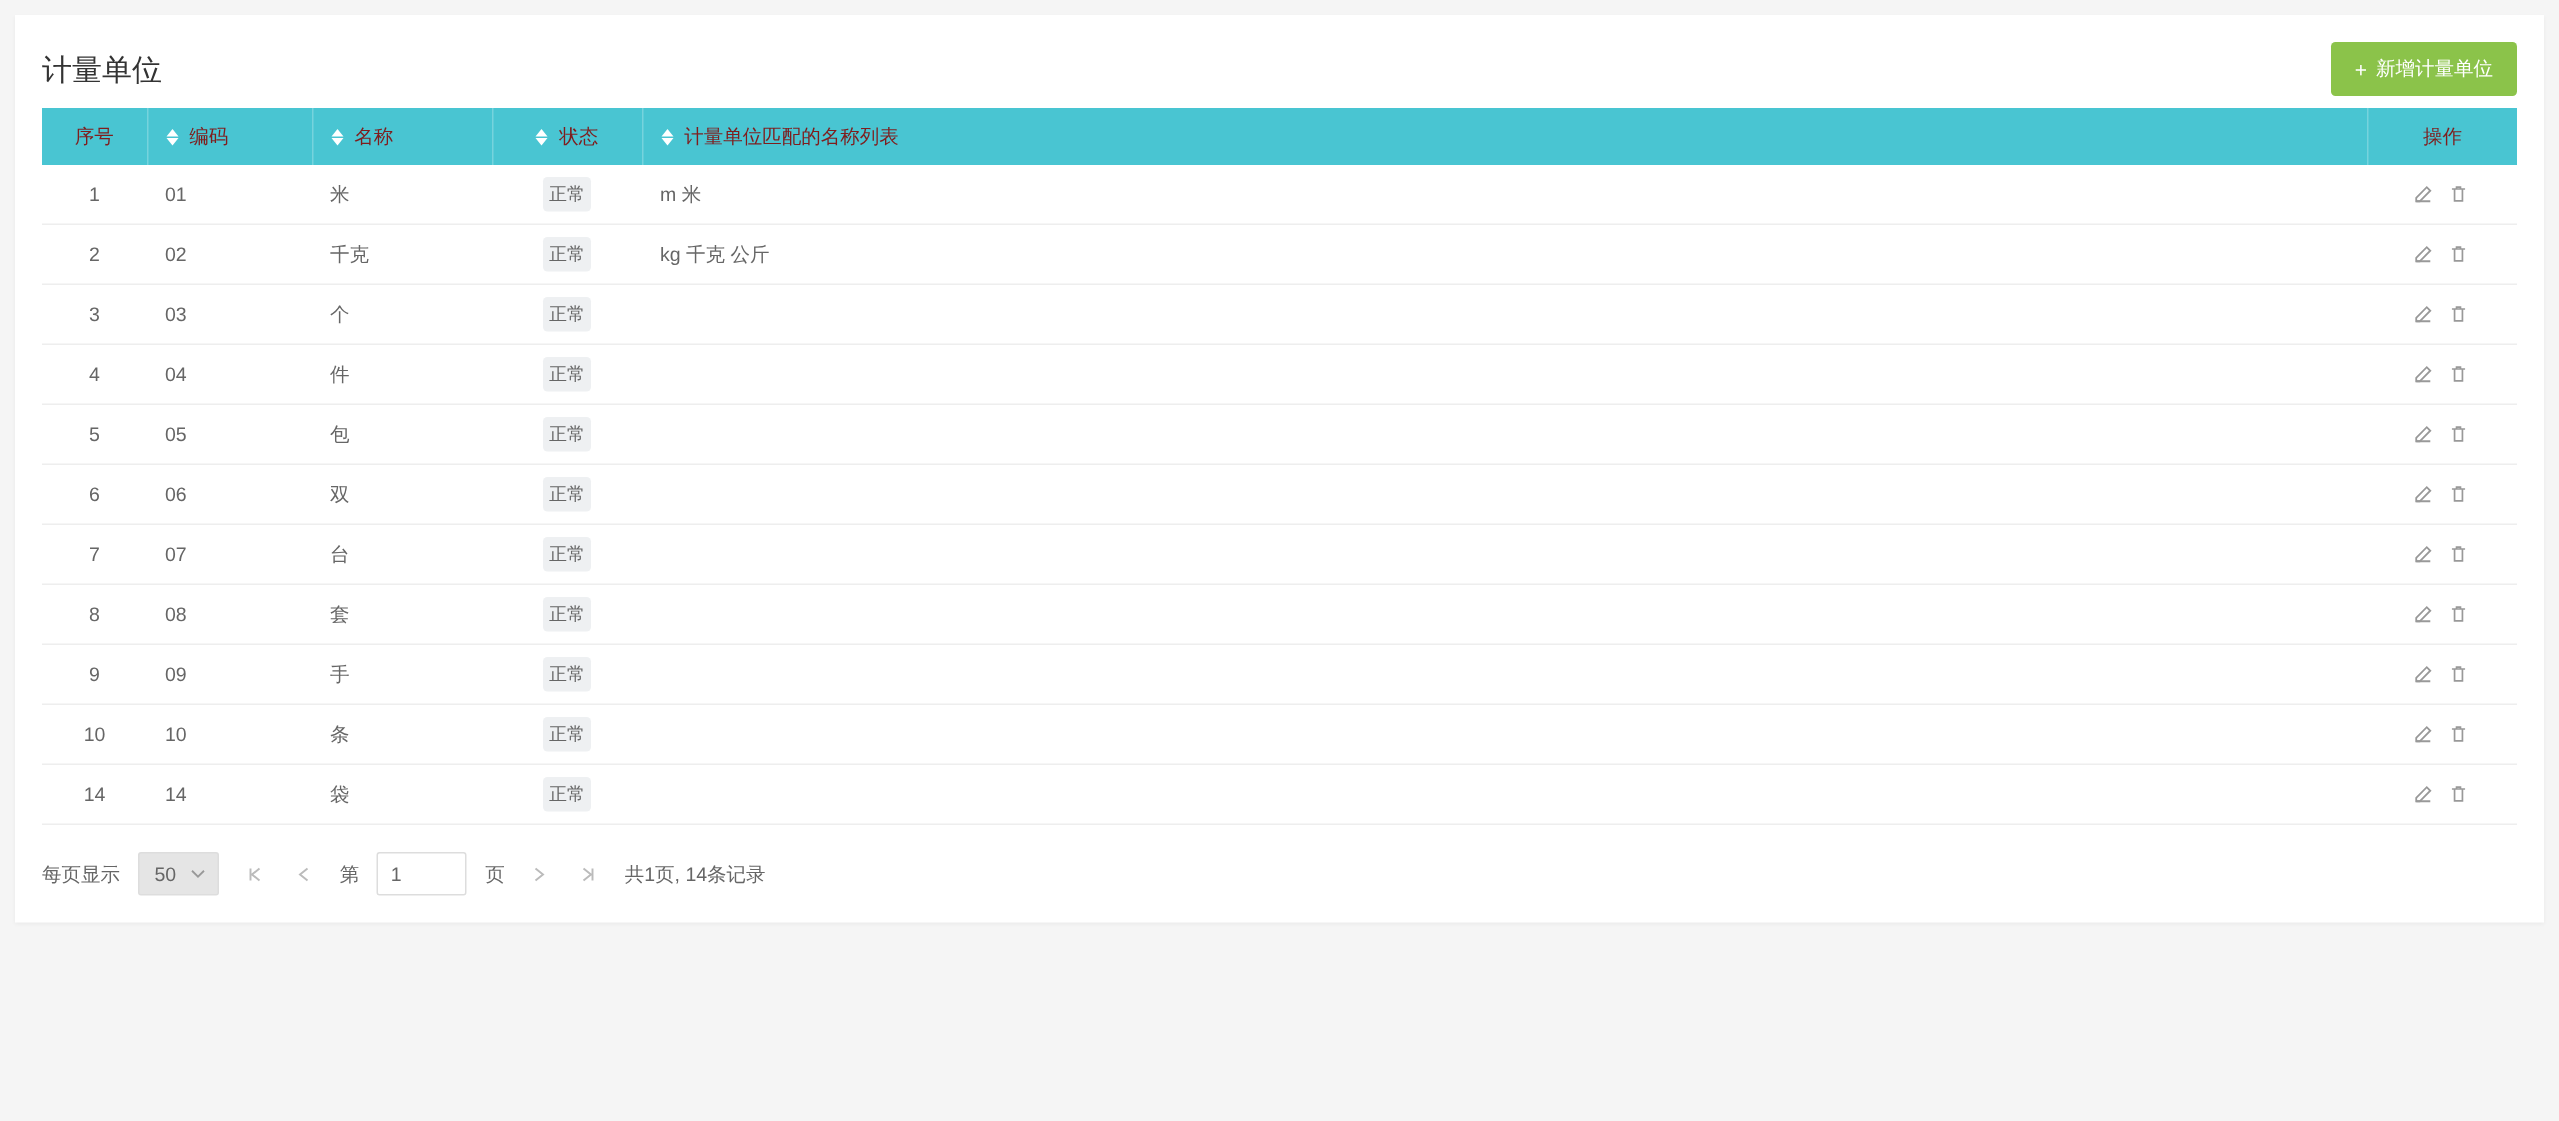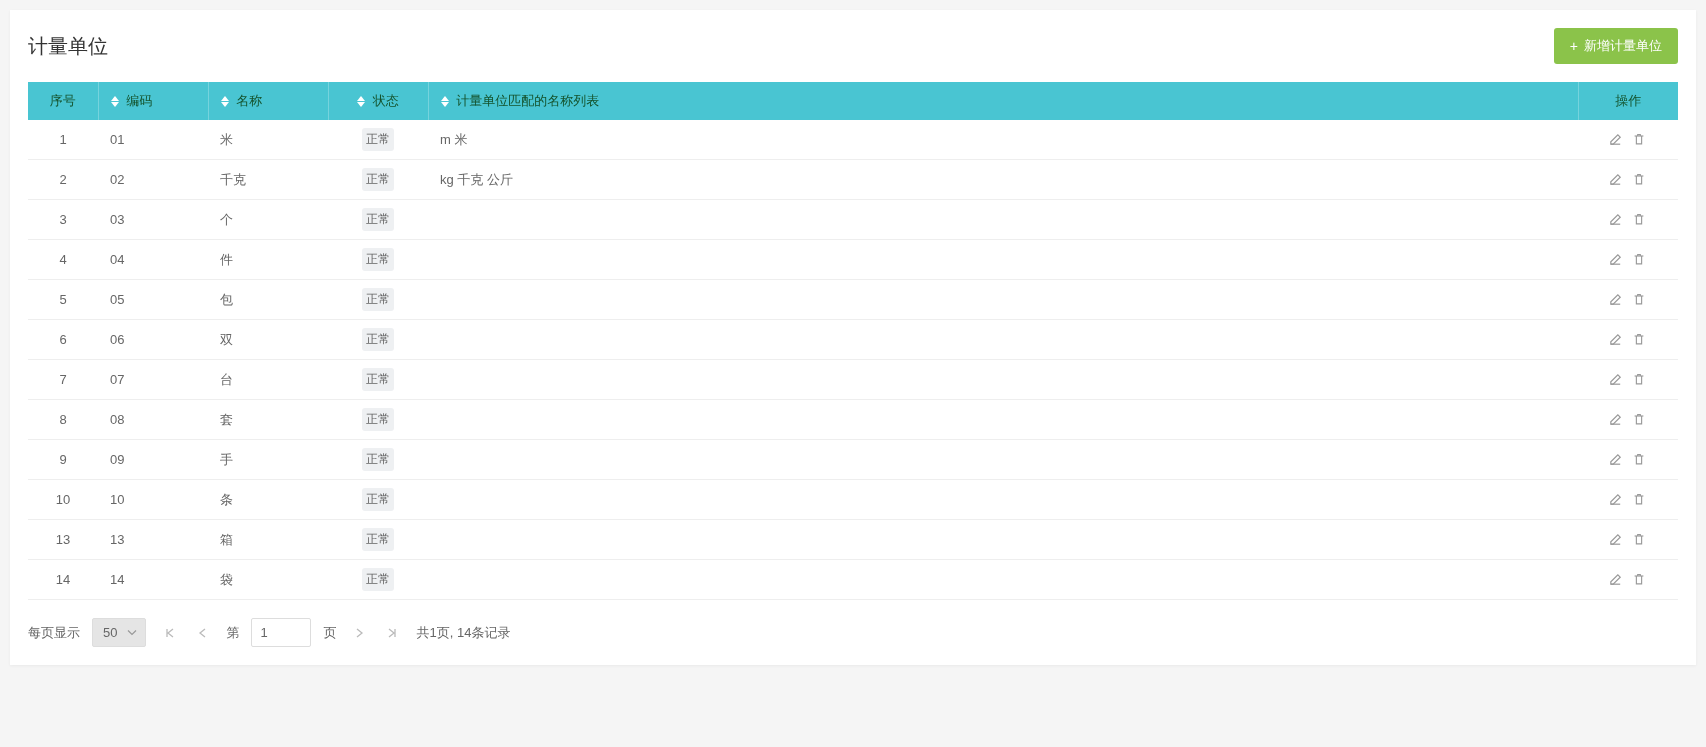--- a/index.html
+++ b/index.html
@@ -12,21 +12,21 @@
   .page {
     background: #fff;
     margin: 10px;
     padding: 18px;
     box-shadow: 0 1px 3px rgba(0,0,0,0.05);
   }
   .hdr-row {
     display: flex;
     justify-content: space-between;
     align-items: center;
-    margin-bottom: 18px;
+    margin-bottom: 8px;
   }
   .page-title {
     font-size: 20px;
     color: #333;
     font-weight: 400;
   }
   .add-btn {
     background: #8bc34a;
     color: #fff;
     border: none;
@@ -38,21 +38,21 @@
     align-items: center;
     gap: 6px;
   }
   .plus-icon { font-size: 14px; line-height: 1; }
   table {
     width: 100%;
     border-collapse: collapse;
   }
   thead th {
     background: #49c5d2;
-    color: #14532d;
+    color: #7f1d1d;
     font-weight: 400;
     text-align: left;
     padding: 10px 12px;
     font-size: 13px;
     border-right: 1px solid rgba(255,255,255,0.25);
   }
   thead th:last-child { border-right: none; }
   thead th.center { text-align: center; }
   .sort-icons {
     display: inline-flex;
@@ -357,39 +357,20 @@
                 <path d="M3 4 L13 4"></path>
                 <path d="M5 4 L5 13 L11 13 L11 4"></path>
                 <path d="M6.5 4 L6.5 2.5 L9.5 2.5 L9.5 4"></path>
               </svg>
             </span></td>
         </tr>
         <tr>
           <td class="center">10</td>
           <td>10</td>
           <td>条</td>
-          <td class="center"><span class="status-chip">正常</span></td>
-          <td></td>
-          <td class="center"><span class="action-icon">
-              <svg width="15" height="15" viewBox="0 0 16 16" fill="none" stroke="currentColor" stroke-width="1.3">
-                <path d="M3 13 L3 10.5 L10.5 3 L13 5.5 L5.5 13 Z"></path>
-                <path d="M3 13 L13 13"></path>
-              </svg>
-            </span><span class="action-icon">
-              <svg width="14" height="15" viewBox="0 0 16 16" fill="none" stroke="currentColor" stroke-width="1.3">
-                <path d="M3 4 L13 4"></path>
-                <path d="M5 4 L5 13 L11 13 L11 4"></path>
-                <path d="M6.5 4 L6.5 2.5 L9.5 2.5 L9.5 4"></path>
-              </svg>
-            </span></td>
-        </tr>
-        <tr>
-          <td class="center">13</td>
-          <td>13</td>
-          <td>箱</td>
           <td class="center"><span class="status-chip">正常</span></td>
           <td></td>
           <td class="center"><span class="action-icon">
               <svg width="15" height="15" viewBox="0 0 16 16" fill="none" stroke="currentColor" stroke-width="1.3">
                 <path d="M3 13 L3 10.5 L10.5 3 L13 5.5 L5.5 13 Z"></path>
                 <path d="M3 13 L13 13"></path>
               </svg>
             </span><span class="action-icon">
               <svg width="14" height="15" viewBox="0 0 16 16" fill="none" stroke="currentColor" stroke-width="1.3">
                 <path d="M3 4 L13 4"></path>

